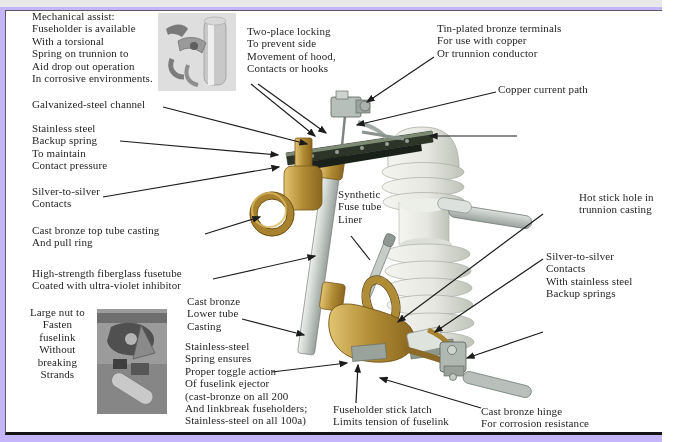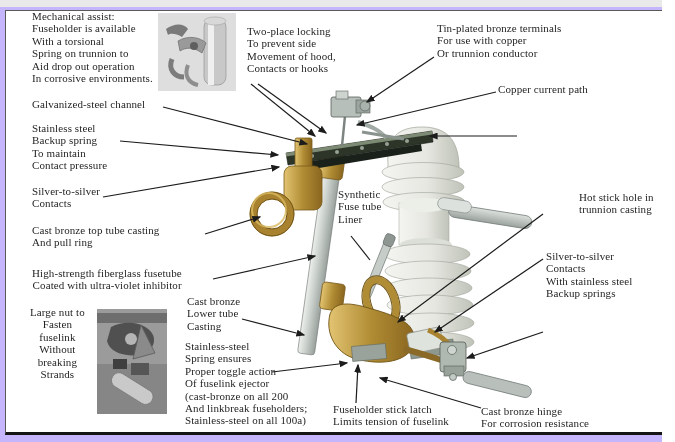--- a/index.html
+++ b/index.html
@@ -188,21 +188,21 @@
 In corrosive environments.</div>
   <div class="lbl" style="left:32px;top:98px;">Galvanized-steel channel</div>
   <div class="lbl" style="left:32px;top:122px;">Stainless steel
 Backup spring
 To maintain
 Contact pressure</div>
   <div class="lbl" style="left:32px;top:185px;">Silver-to-silver
 Contacts</div>
   <div class="lbl" style="left:32px;top:224px;">Cast bronze top tube casting
 And pull ring</div>
-  <div class="lbl" style="left:32px;top:267px;text-align:right;">High-strength fiberglass fusetube
+  <div class="lbl" style="left:32px;top:267px;">High-strength fiberglass fusetube
 Coated with ultra-violet inhibitor</div>
   <div class="lbl" style="left:30px;top:306px;text-align:center;">Large nut to
 Fasten
 fuselink
 Without
 breaking
 Strands</div>
   <div class="lbl" style="left:247px;top:25px;">Two-place locking
 To prevent side
 Movement of hood,

